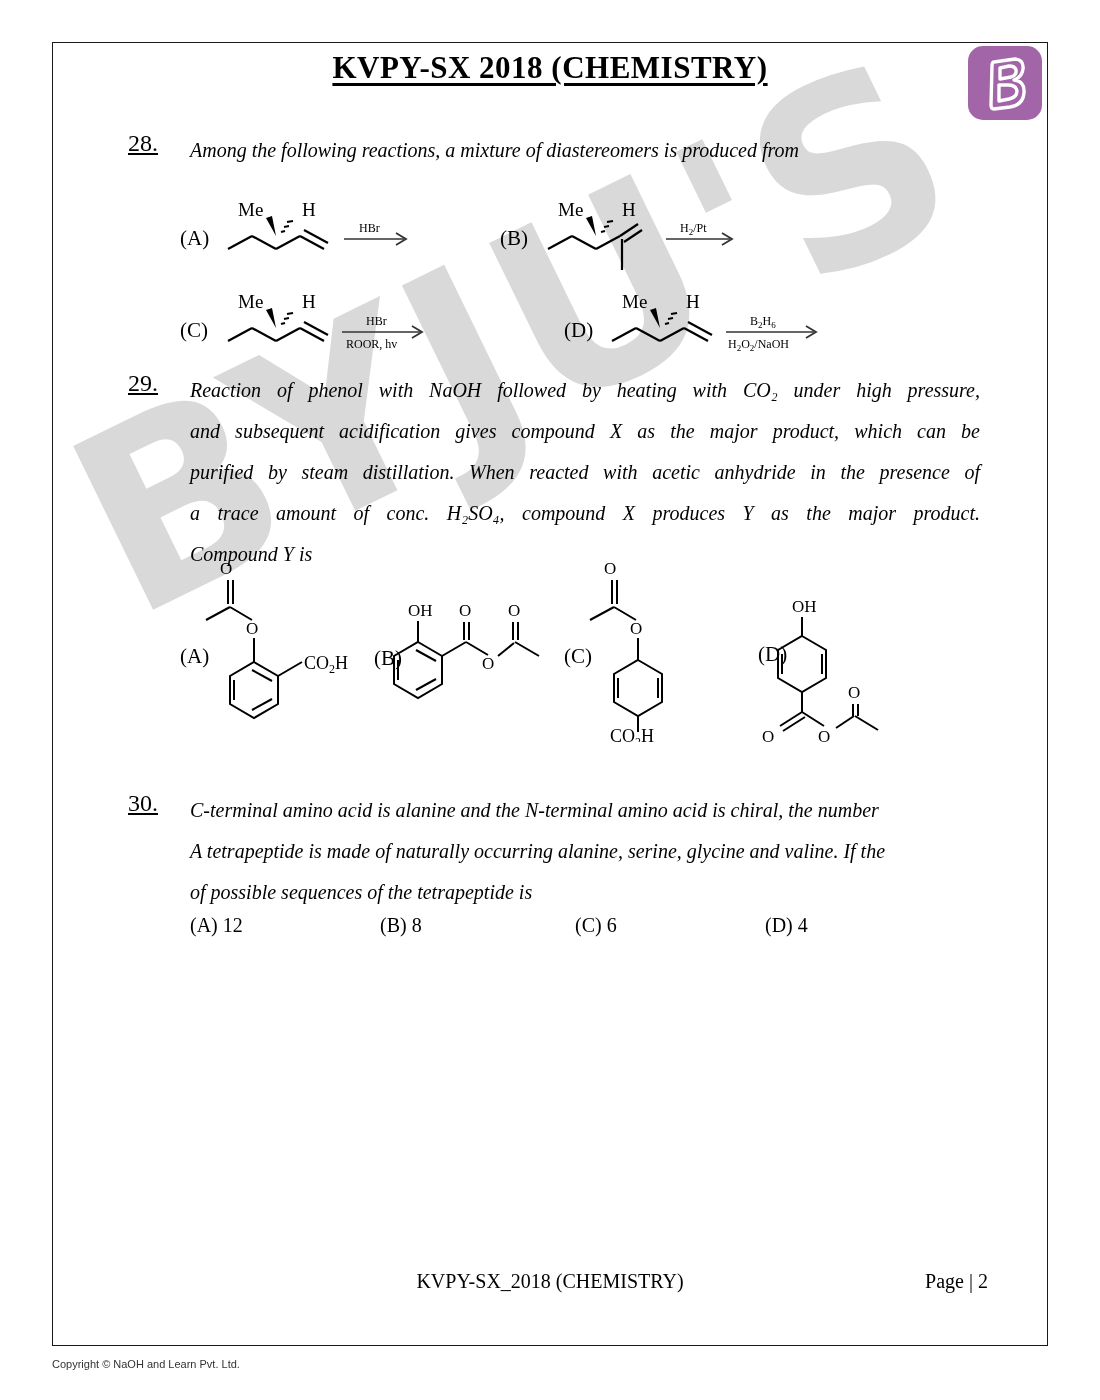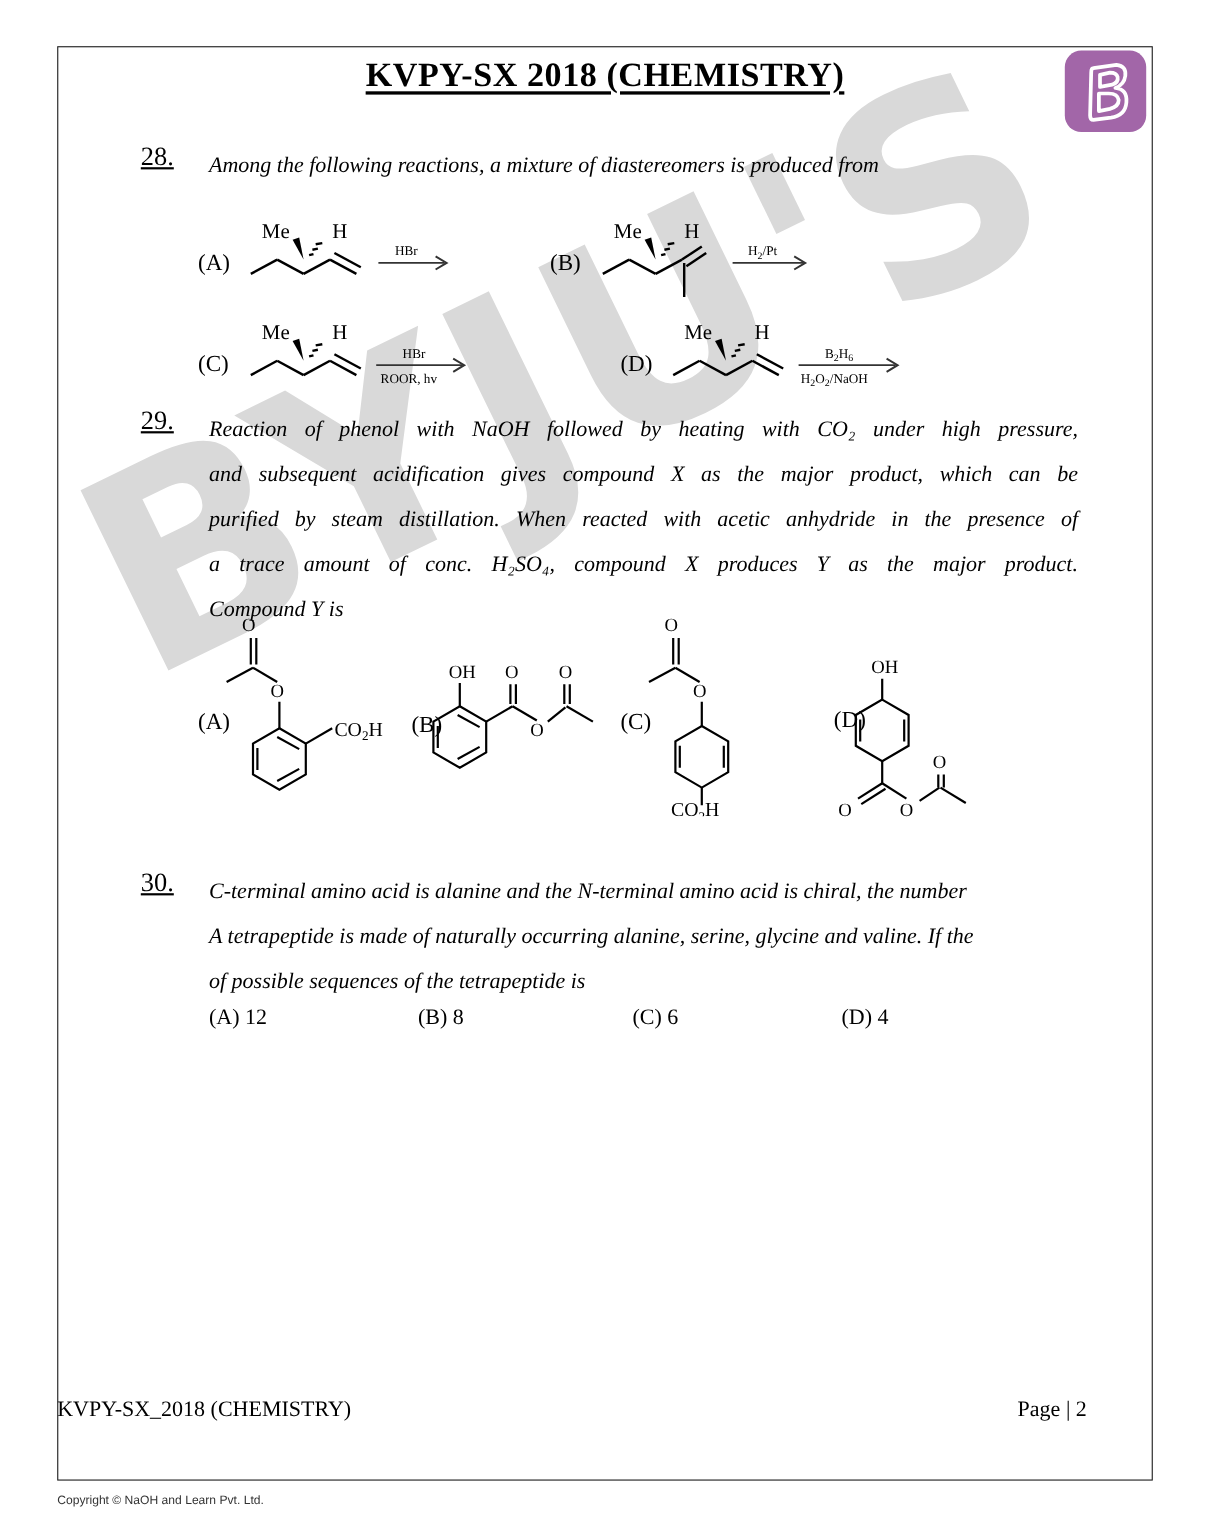--- a/index.html
+++ b/index.html
@@ -138,21 +138,21 @@
   
   #footer {
     position: absolute;
     left: 0; bottom: 46px;
     width: 996px;
     height: 30px;
   }
   #footer-title {
     position: absolute;
     left: 0; width: 996px;
-    text-align: left;
+    text-align: center;
     font-size: 20px;
   }
   #footer-page {
     position: absolute;
     right: 60px; top: 0;
     font-size: 20px;
   }
   #copyright {
     position: absolute;
     left: 52px; top: 1358px;

